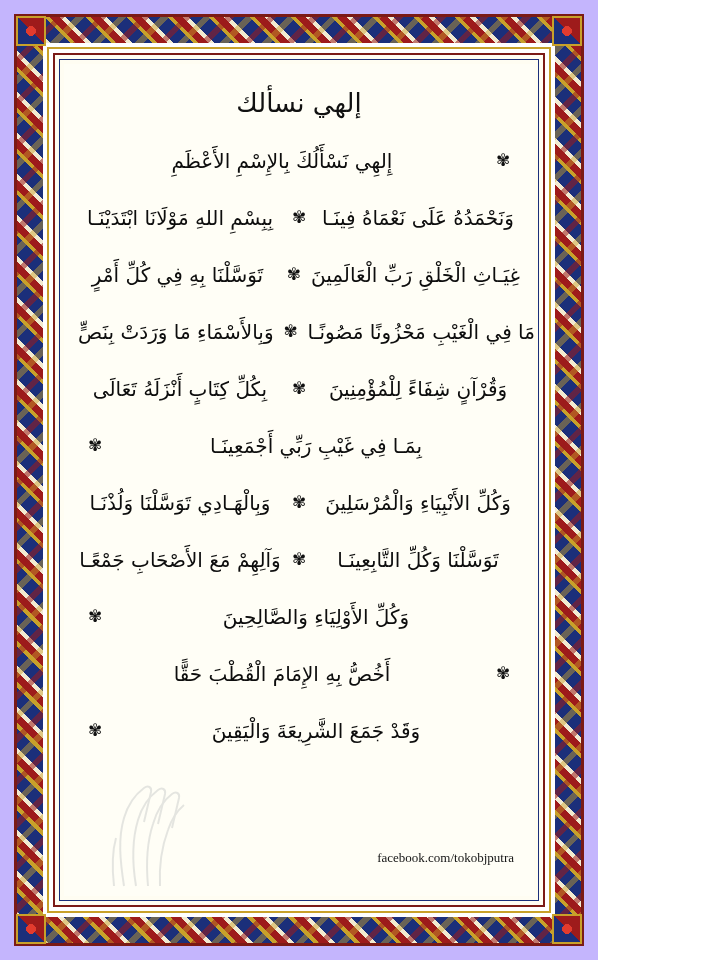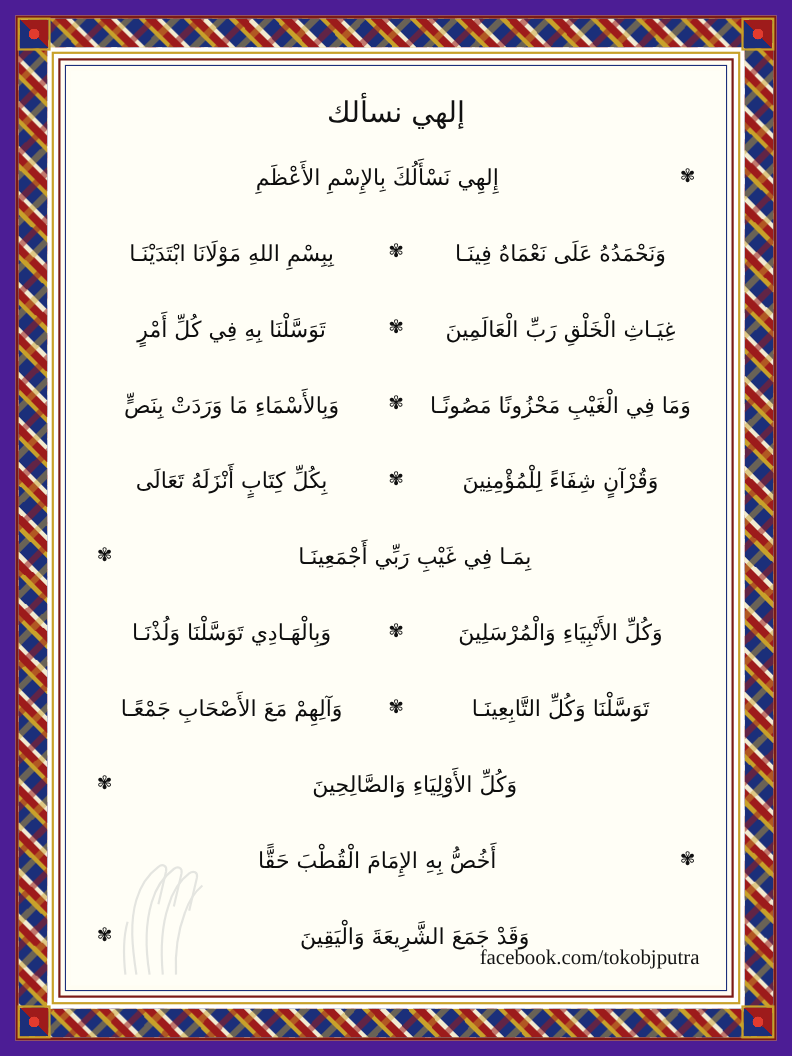--- a/index.html
+++ b/index.html
@@ -9,24 +9,24 @@
   }
   body {
     width: 720px;
     height: 960px;
     font-family: "DejaVu Sans", sans-serif;
   }
 
   
   .page {
     position: relative;
-    width: 720px;
+    width: 598px;
     height: 960px;
     box-sizing: border-box;
-    background: #4c1d95;
+    background: #c4b5fd;
     overflow: hidden;
   }
 
   .border-outer {
     position: absolute;
     inset: 14px;
     box-sizing: border-box;
     border: 3px solid #7b1a16;
     background: #ffffff;
   }
@@ -116,21 +116,21 @@
     font-size: 26px;
     color: #111111;
     direction: rtl;
     margin: 6px 0 14px 0;
     letter-spacing: 0.5px;
   }
 
   .verses {
     display: flex;
     flex-direction: column;
-    gap: 12px;
+    gap: 0px;
     margin-top: 4px;
   }
 
   .verse-row {
     display: flex;
     flex-direction: row-reverse;  
     align-items: center;
     justify-content: space-between;
     direction: rtl;
     height: 57px;
@@ -151,23 +151,23 @@
     flex: 0 0 34px;
     text-align: center;
     font-size: 17px;
     color: #111111;
     line-height: 1;
   }
 
   .footer {
     position: absolute;
     right: 20px;
-    bottom: 14px;
+    bottom: 30px;
     font-family: "Liberation Serif", serif;
-    font-size: 19px;
+    font-size: 13px;
     color: #141414;
   }
 
   
   .watermark {
     position: absolute;
     left: 10px;
     bottom: 8px;
     width: 150px;
     height: 120px;

